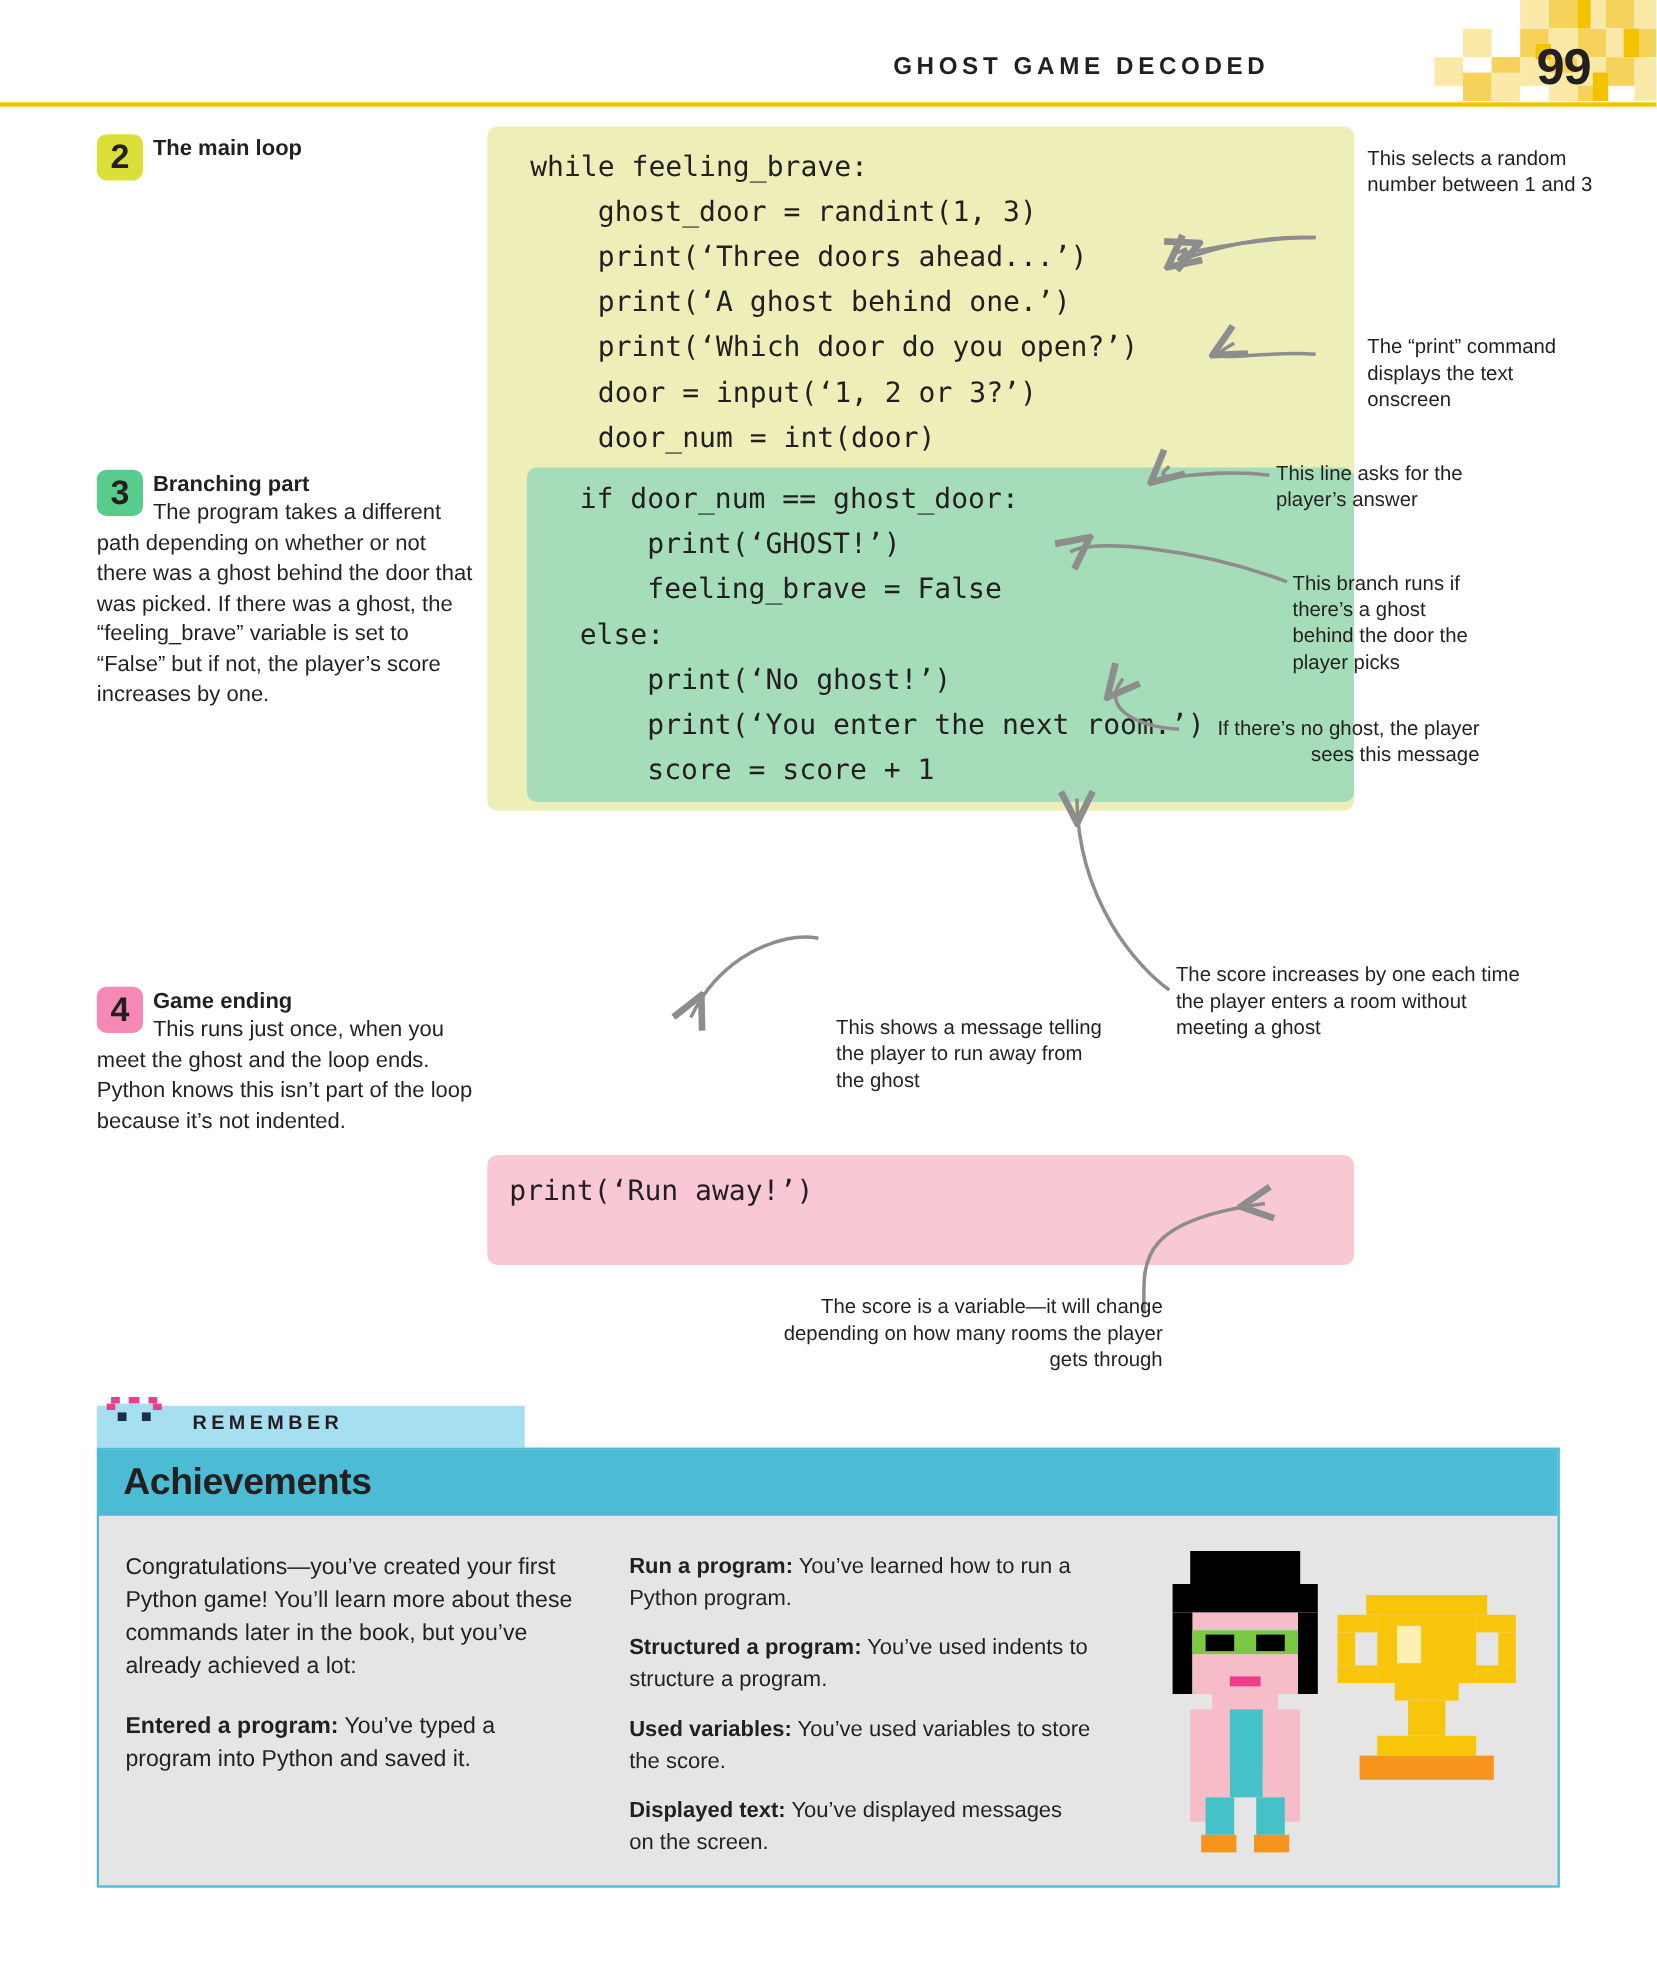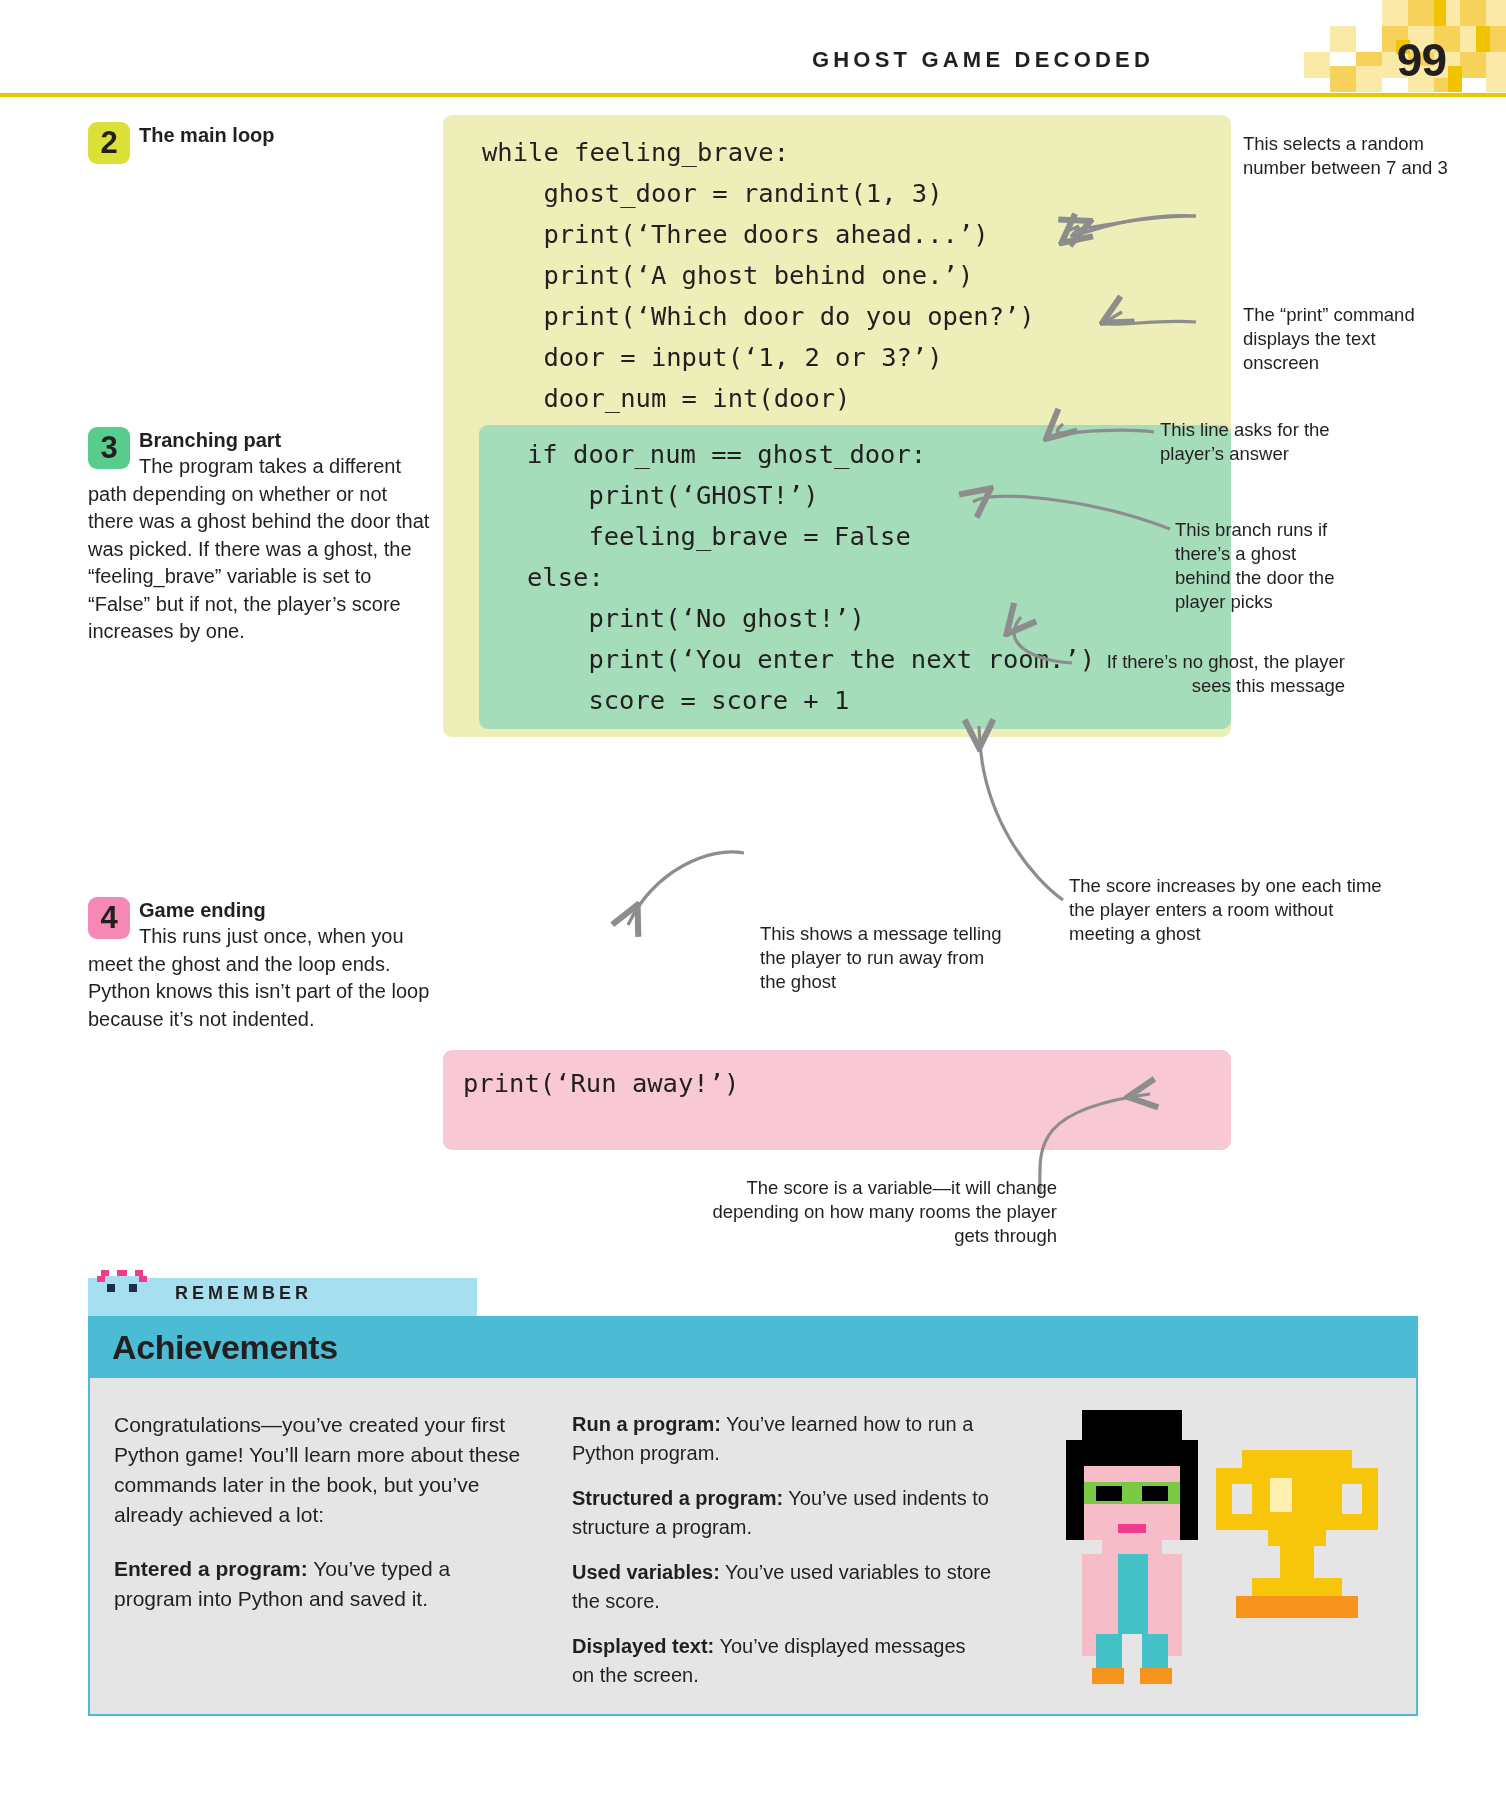--- a/index.html
+++ b/index.html
@@ -238,21 +238,21 @@
       <path d="M1196,322 C1140,318 1080,335 1122,312"></path>
       <path d="M1154,432 C1090,424 1040,444 1063,424"></path>
       <path d="M1170,529 C1090,498 990,489 973,502"></path>
       <path d="M1072,663 C1030,660 1000,642 1021,617"></path>
       <path d="M1063,900 C1035,880 980,820 979,726"></path>
       <path d="M744,853 C710,846 654,870 628,925"></path>
       <path d="M1040,1194 C1040,1150 1030,1110 1150,1094"></path>
     </g>
   </svg>
 
-  <div class="anno" style="left:1243px; top:132px; width:205px;">This selects a random number between 7 and 3</div>
+  <div class="anno" style="left:1243px; top:132px; width:205px;">This selects a random number between 1 and 3</div>
 
   <div class="anno" style="left:1243px; top:303px; width:212px;">The “print” command displays the text onscreen</div>
 
   <div class="anno" style="left:1160px; top:418px; width:215px;">This line asks for the player’s answer</div>
 
   <div class="anno" style="left:1175px; top:518px; width:180px;">This branch runs if there’s a ghost behind the door the player picks</div>
 
   <div class="anno right" style="left:1065px; top:650px; width:280px;">If there’s no ghost, the player sees this message</div>
 
   <div class="anno" style="left:1069px; top:874px; width:320px;">The score increases by one each time the player enters a room without meeting a ghost</div>

